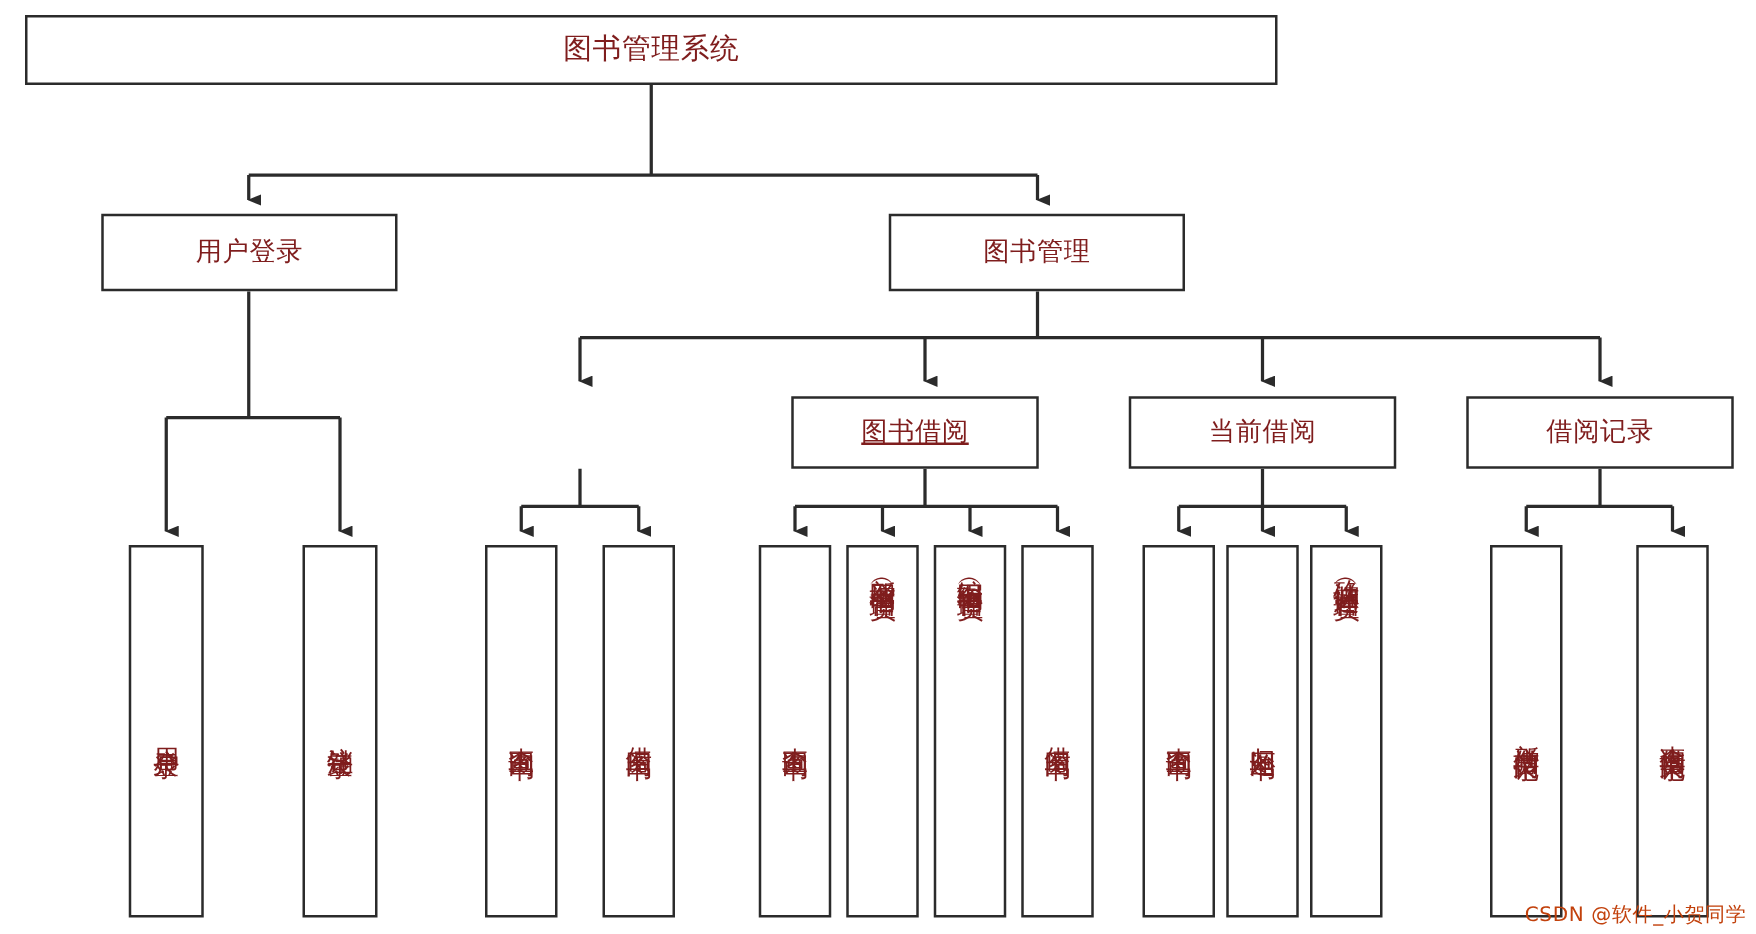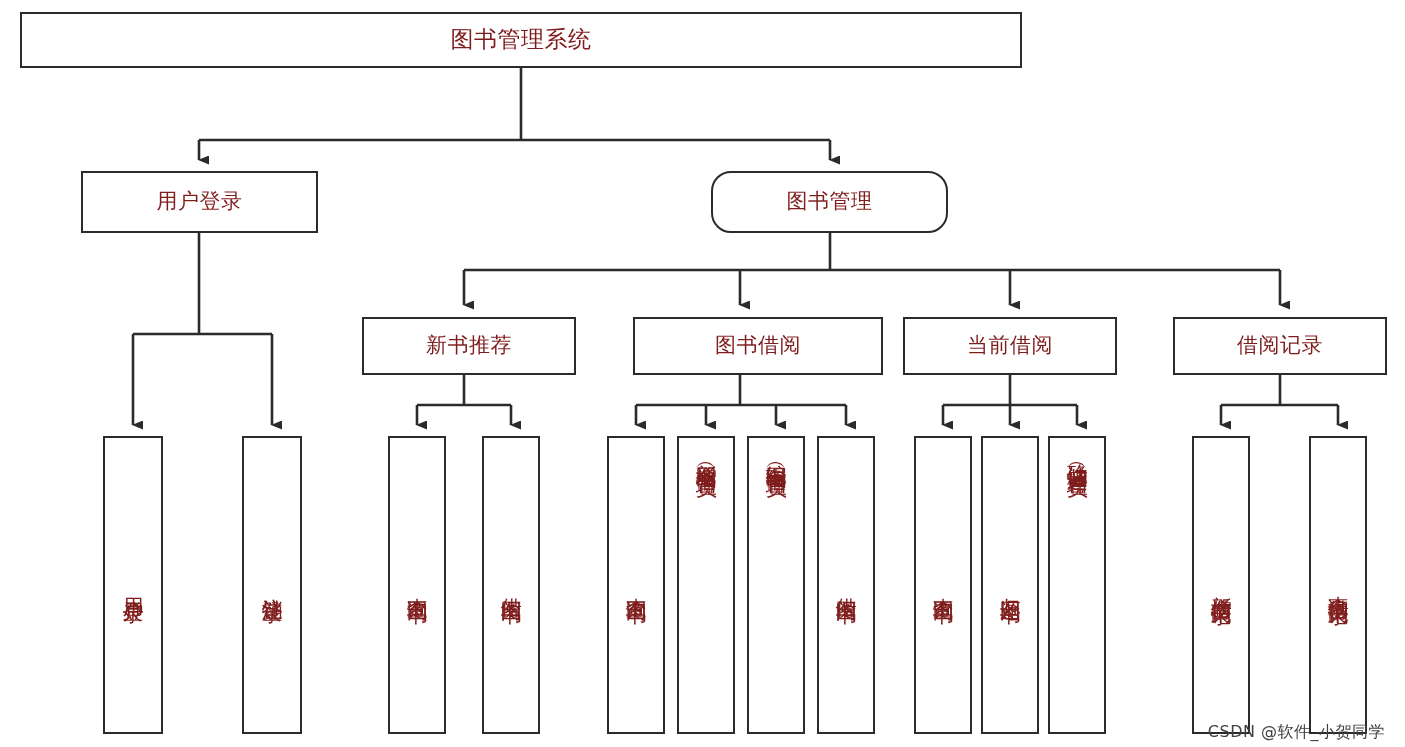--- a/index.html
+++ b/index.html
@@ -65,24 +65,24 @@
     line-height: 1.06;
     letter-spacing: 2px;
     white-space: pre;
   }
   .node.leaf.centered {
     align-items: center;
     padding-top: 0;
   }
   #watermark {
     position: absolute;
-    right: 20px;
+    right: 8px;
     bottom: 4px;
     font-size: 16px;
-    color: #404040;
+    color: #c2410c;
     letter-spacing: 0.5px;
     z-index: 5;
     white-space: nowrap;
     margin-top: 24px;
   }
 </style>
 </head>
 <body>
 
 <div id="diagram-root">
@@ -137,28 +137,25 @@
     </g>
   </svg>
 
   <div class="node root" style="left:20px; top:12px; width:1002px; height:56px;">
     <span class="node-label">图书管理系统</span>
   </div>
 
   <div class="node level2" style="left:81px; top:171px; width:237px; height:62px;">
     <span class="node-label">用户登录</span>
   </div>
-  <div class="node level2" style="left:711px; top:171px; width:237px; height:62px;border-radius:20px;">
+  <div class="node level2" style="left:711px; top:171px; width:237px; height:62px;">
     <span class="node-label">图书管理</span>
   </div>
 
-  <div class="node level3" style="left:362px; top:317px; width:214px; height:58px;">
-    <span class="node-label">新书推荐</span>
-  </div>
-  <div class="node level3" style="left:633px; top:317px; width:250px; height:58px;">
+  <div class="node level3" style="left:633px; top:317px; width:198px; height:58px;text-decoration:underline;">
     <span class="node-label">图书借阅</span>
   </div>
   <div class="node level3" style="left:1173px; top:317px; width:214px; height:58px;">
     <span class="node-label">借阅记录</span>
   </div>
   <div class="node level3" style="left:903px; top:317px; width:214px; height:58px;">
     <span class="node-label">当前借阅</span>
   </div>
 
   <div class="node leaf centered" style="left:103px; top:436px; width:60px; height:298px;">

